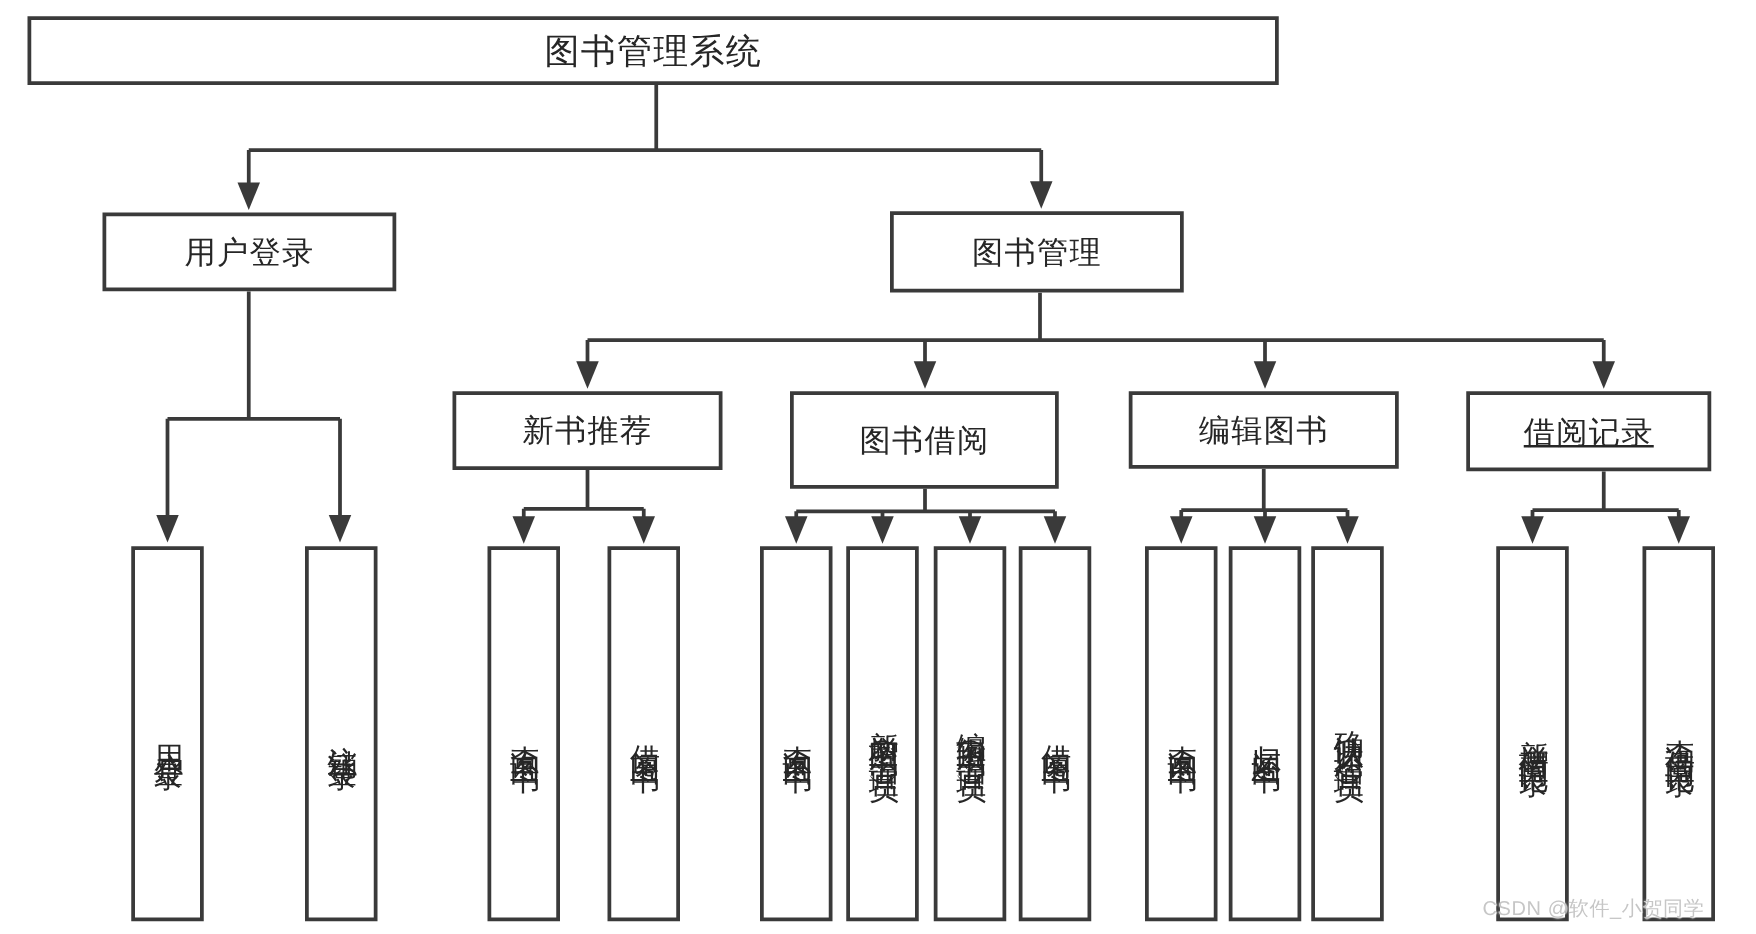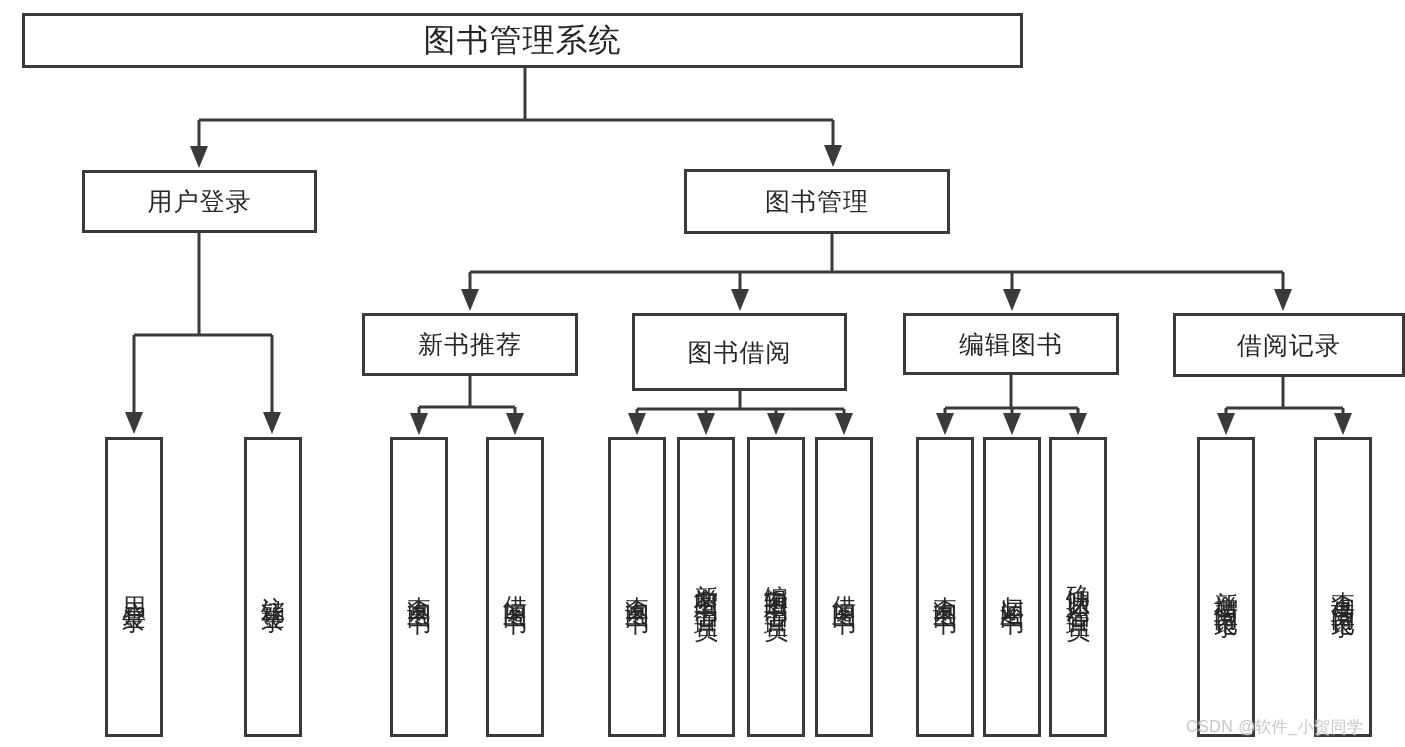--- a/index.html
+++ b/index.html
@@ -24,21 +24,21 @@
     border: 3px solid #3a3a3a;
     background: #ffffff;
     display: flex;
     align-items: center;
     justify-content: center;
     font-size: 25px;
     letter-spacing: 1px;
     color: #262626;
     z-index: 2;
   }
-  .node.root { font-size: 32px; }
+  .node.root { font-size: 28px; }
   .vnode {
     position: absolute;
     box-sizing: border-box;
     border: 3px solid #3a3a3a;
     background: #ffffff;
     width: 58px;
     top: 437px;
     height: 300px;
     display: flex;
     align-items: center;
@@ -132,26 +132,26 @@
       <polygon points="1003,413 1021,413 1012,435"></polygon>
       <polygon points="1069,413 1087,413 1078,435"></polygon>
       <polygon points="1217,413 1235,413 1226,435"></polygon>
       <polygon points="1334,413 1352,413 1343,435"></polygon>
     </g>
   </svg>
 
   <div class="node root" style="left:22px; top:13px; width:1001px; height:55px;">图书管理系统</div>
 
   <div class="node" style="left:82px; top:170px; width:235px; height:63px;">用户登录</div>
-  <div class="node" style="left:684px; top:169px; width:266px; height:65px;">图书管理</div>
+  <div class="node" style="left:712px; top:169px; width:235px; height:65px;">图书管理</div>
 
   <div class="node" style="left:362px; top:313px; width:216px; height:63px;">新书推荐</div>
   <div class="node" style="left:632px; top:313px; width:215px; height:78px;">图书借阅</div>
   <div class="node" style="left:903px; top:313px; width:216px; height:62px;">编辑图书</div>
-  <div class="node" style="left:1173px; top:313px; width:232px; height:64px;">借阅记录</div>
+  <div class="node" style="left:1173px; top:313px; width:196px; height:64px;text-decoration:underline;">借阅记录</div>
 
   <div class="vnode" style="left:105px;">
     <span>用户登录</span>
   </div>
   <div class="vnode" style="left:244px;">
     <span>注销登录</span>
   </div>
 
   <div class="vnode" style="left:390px;">
     <span>查询图书</span>

